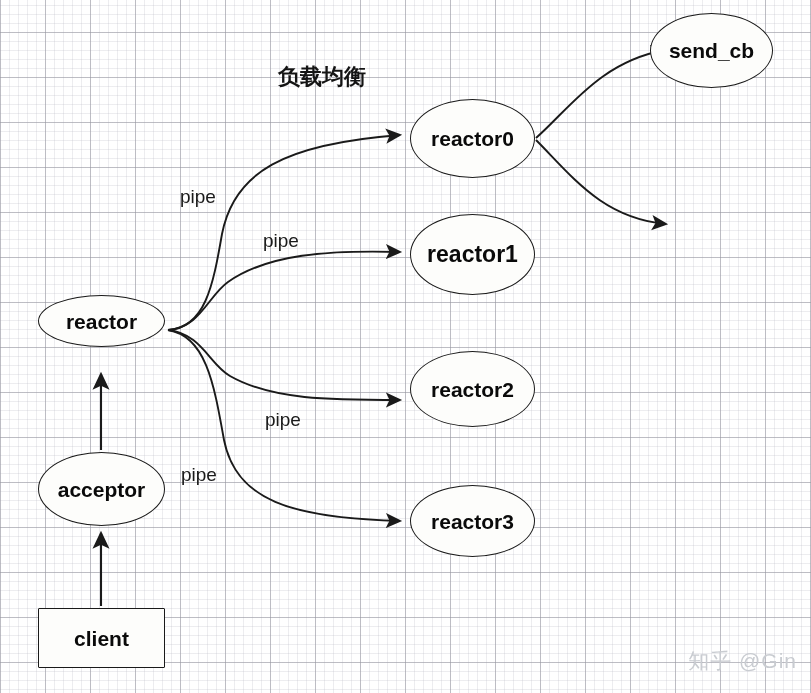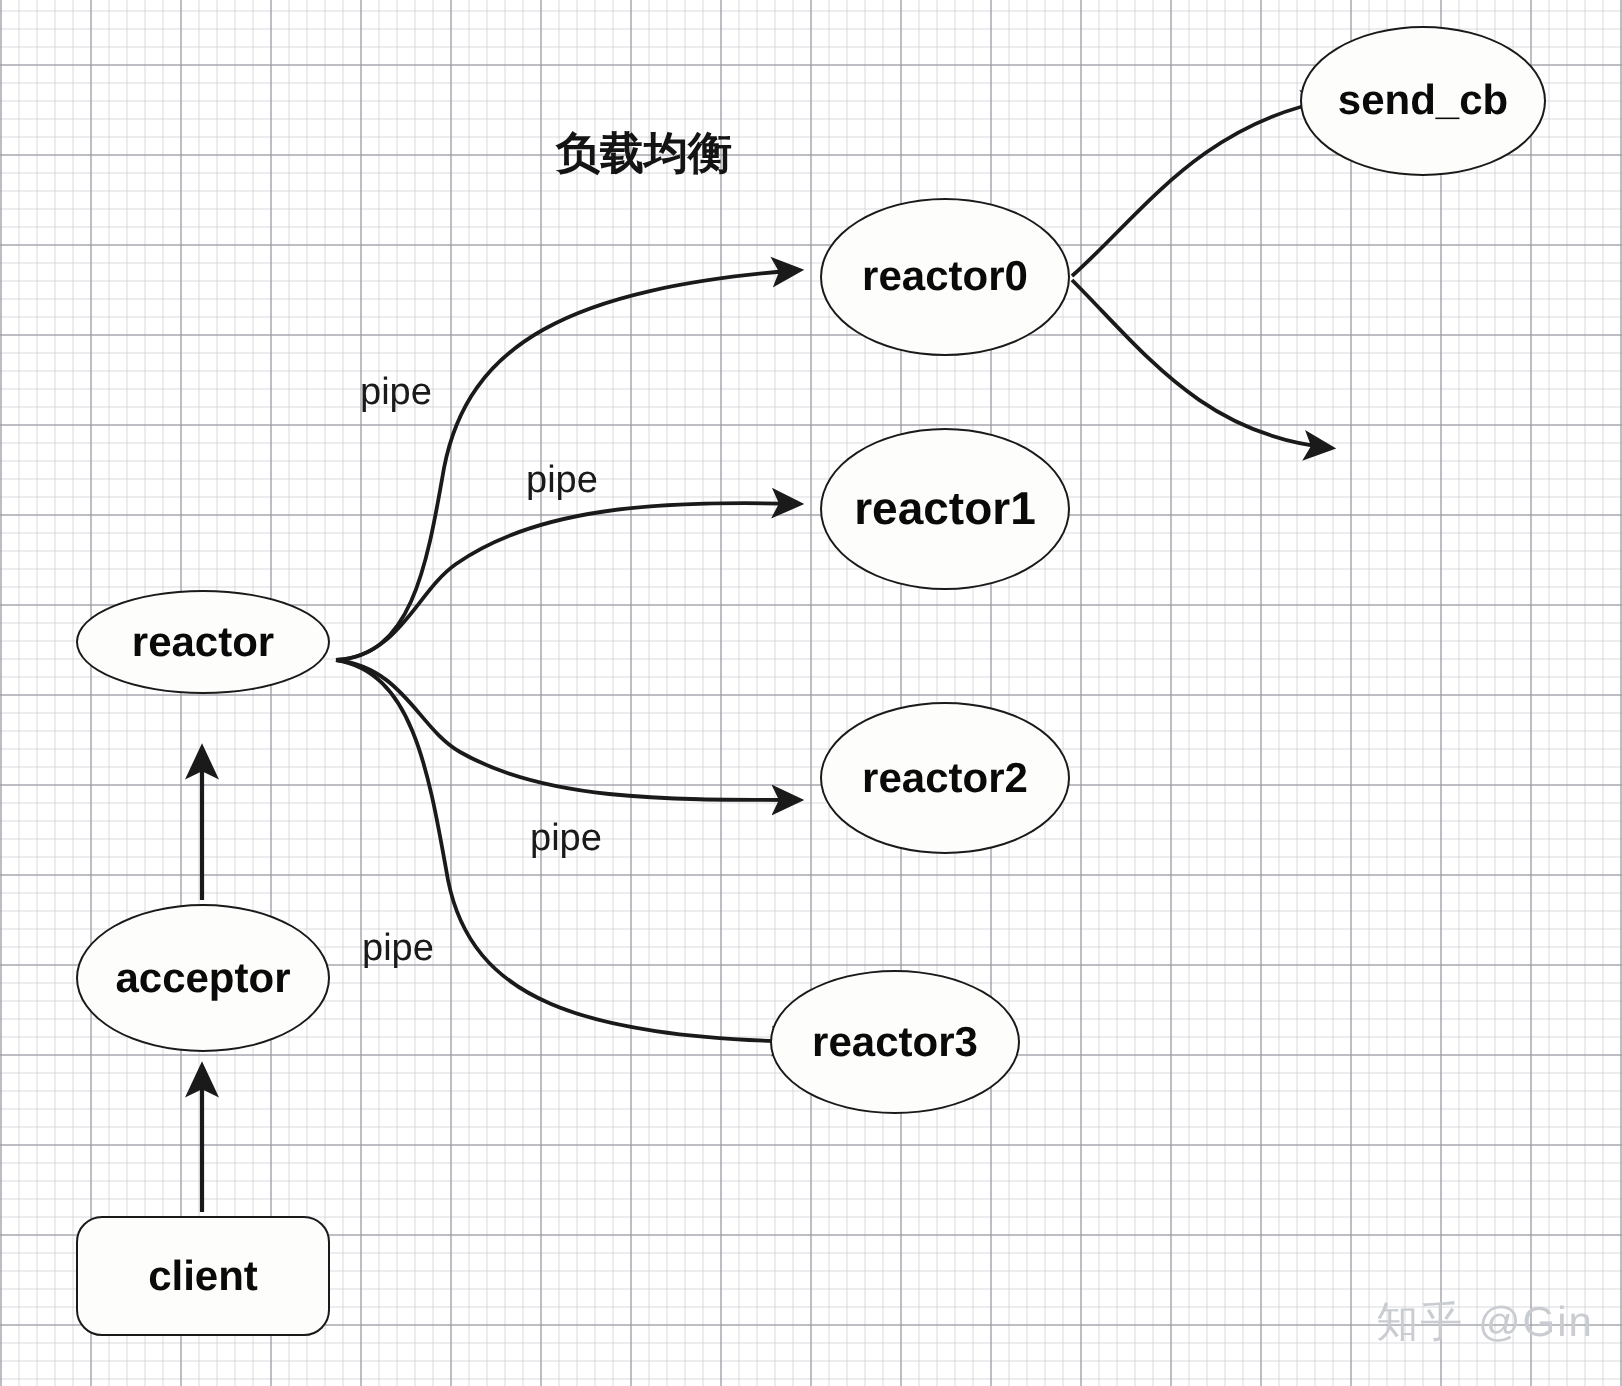--- a/index.html
+++ b/index.html
@@ -48,21 +48,21 @@
     justify-content: center;
     background: #fdfdfb;
     border: 1.6px solid #1a1a1a;
     color: #0a0a0a;
     font-weight: bold;
     font-family: "Liberation Sans", sans-serif;
     box-sizing: border-box;
     z-index: 2;
   }
   .node.ellipse { border-radius: 50%; }
-  .node.rounded-rect { border-radius: 13px; }
+  .node.rounded-rect { border-radius: 1px; }
   .node-label { white-space: nowrap; line-height: 1; }
 
   .edge-label {
     position: absolute;
     font-family: "Liberation Sans", sans-serif;
     font-size: 19px;
     color: #1a1a1a;
     font-weight: normal;
     white-space: nowrap;
     z-index: 3;
@@ -136,21 +136,21 @@
   </div>
 
   <div class="node ellipse" style="left:410px; top:214px; width:125px; height:81px;">
     <span class="node-label" style="font-size:23px;">reactor1</span>
   </div>
 
   <div class="node ellipse" style="left:410px; top:351px; width:125px; height:76px;">
     <span class="node-label" style="font-size:21px;">reactor2</span>
   </div>
 
-  <div class="node ellipse" style="left:385px; top:485px; width:125px; height:72px;">
+  <div class="node ellipse" style="left:410px; top:485px; width:125px; height:72px;">
     <span class="node-label" style="font-size:21px;">reactor3</span>
   </div>
 
   <div class="node ellipse" style="left:650px; top:13px; width:123px; height:75px;text-align:center;">
     <span class="node-label" style="font-size:21px;">send_cb</span>
   </div>
 
 
   <div class="edge-label" style="left:180px; top:186px;">pipe</div>
   <div class="edge-label" style="left:263px; top:230px;">pipe</div>

